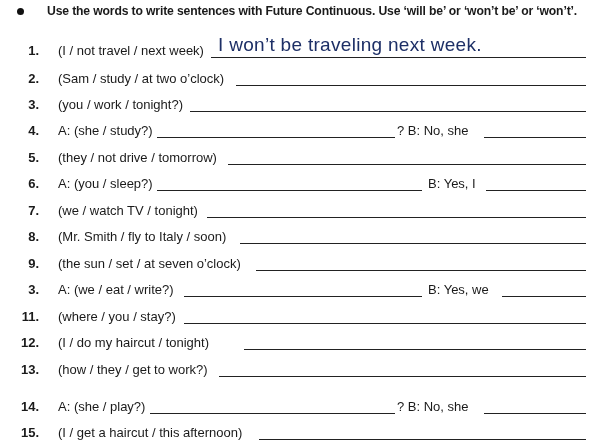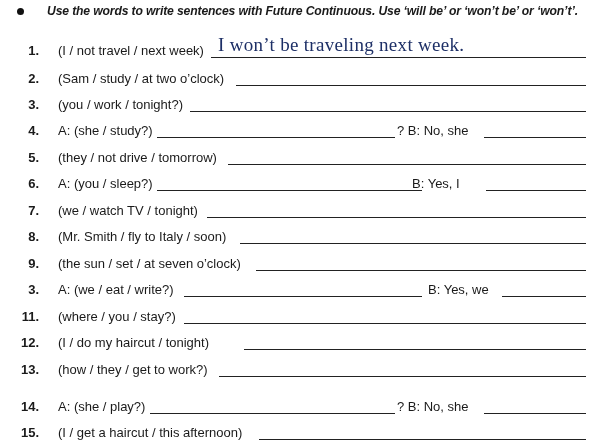--- a/index.html
+++ b/index.html
@@ -16,21 +16,20 @@
       color: #1a1a1a;
     }
     .instruction {
       position: absolute;
       left: 0;
       top: 3px;
       width: 608px;
       height: 20px;
       font-size: 12.2px;
       font-weight: bold;
-      font-style: italic;
       white-space: nowrap;
     }
     .instruction .bullet {
       position: absolute;
       left: 17px;
       top: 5px;
       width: 7px;
       height: 7px;
       border-radius: 50%;
       background: #111;
@@ -68,21 +67,21 @@
       border-bottom: 1.2px solid #222;
     }
     .mid {
       position: absolute;
       bottom: 2px;
     }
     .answer {
       position: absolute;
       left: 218px;
       bottom: 4px;
-      font-family: Liberation Serif, serif;
+      font-family: Liberation Sans, sans-serif;
       font-size: 19px;
       color: #1d2f66;
       font-weight: normal;
       letter-spacing: 0.3px;
     }
   </style>
 </head>
 <body>
 
 <div class="instruction">
@@ -120,21 +119,21 @@
 <div class="row" style="top:145px;">
   <span class="num">5.</span>
   <span class="prompt">(they / not drive / tomorrow)</span>
   <span class="line" style="left:228px; right:22px;"></span>
 </div>
 
 <div class="row" style="top:171px;">
   <span class="num">6.</span>
   <span class="prompt">A: (you / sleep?)</span>
   <span class="line" style="left:157px; width:265px;"></span>
-  <span class="mid" style="left:412px;margin-top:46px;">B: Yes, I</span>
+  <span class="mid" style="left:428px;margin-top:46px;">B: Yes, I</span>
   <span class="line" style="left:486px; right:22px;"></span>
 </div>
 
 <div class="row" style="top:198px;">
   <span class="num">7.</span>
   <span class="prompt">(we / watch TV / tonight)</span>
   <span class="line" style="left:207px; right:22px;"></span>
 </div>
 
 <div class="row" style="top:224px;">

